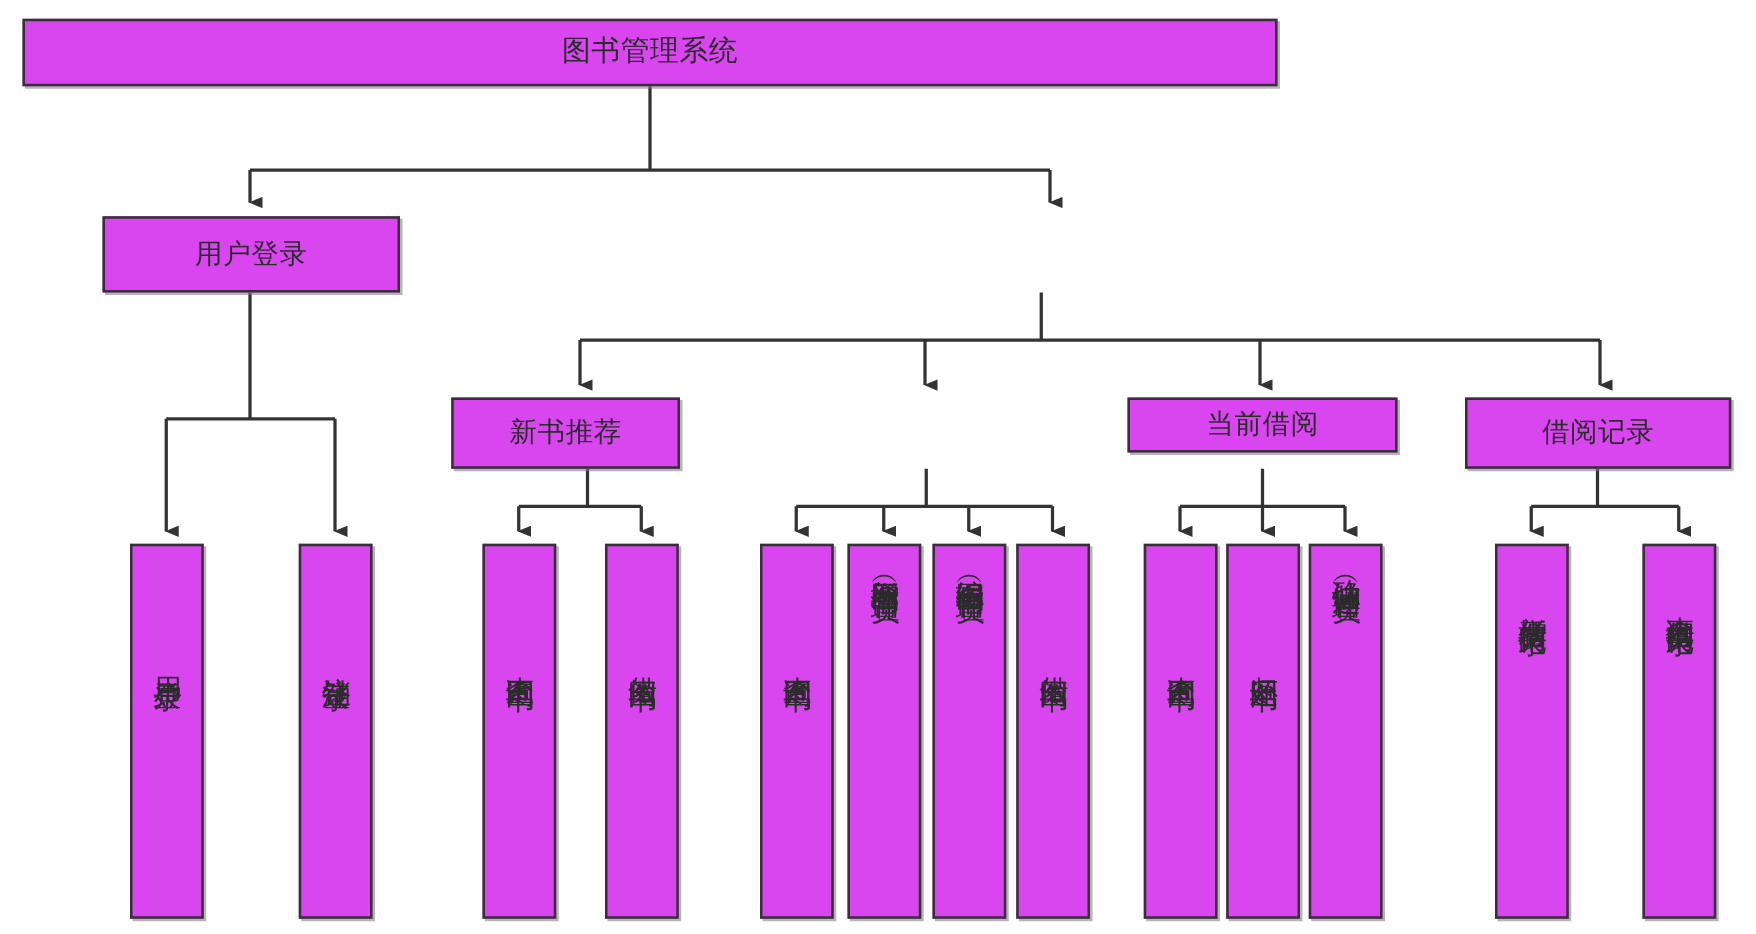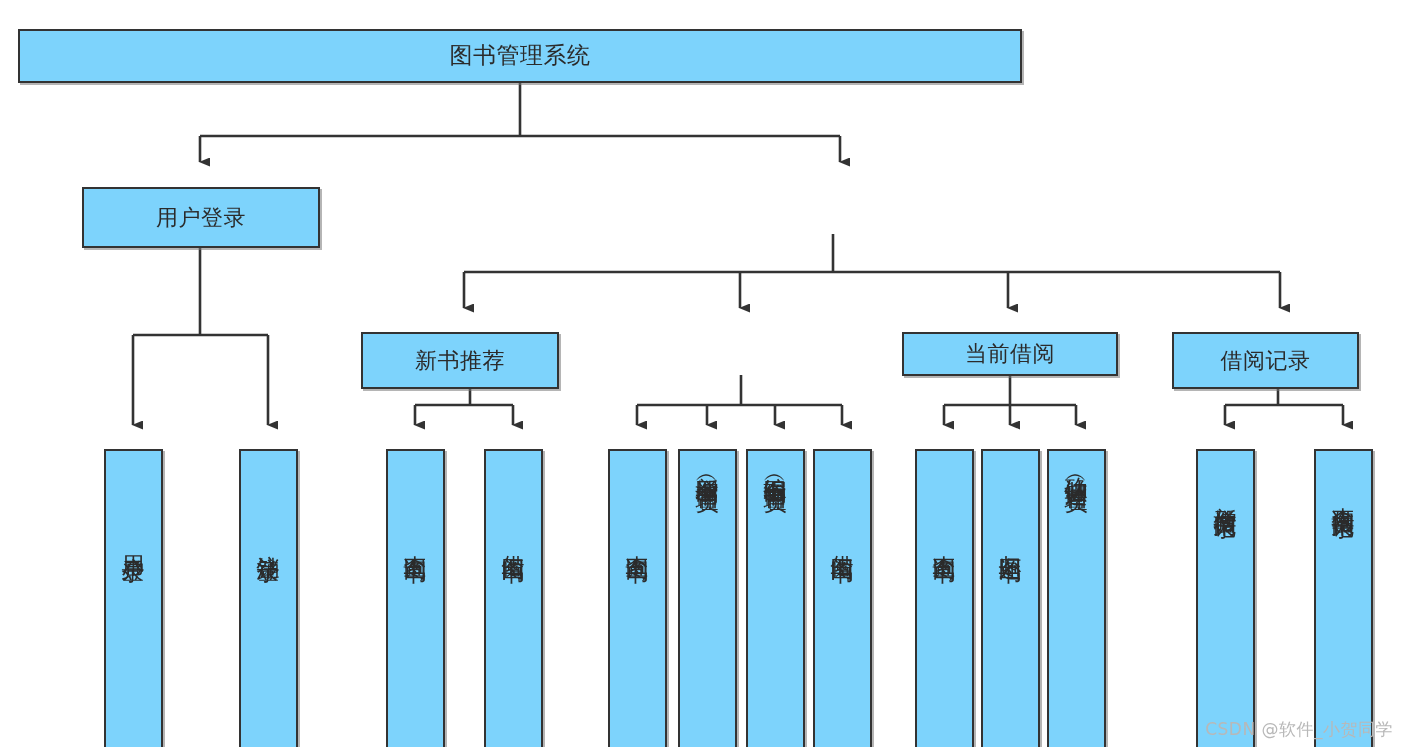--- a/index.html
+++ b/index.html
@@ -20,28 +20,27 @@
   #edges {
     position: absolute;
     left: 0;
     top: 0;
     width: 1405px;
     height: 747px;
   }
   .node {
     position: absolute;
     box-sizing: border-box;
-    background: #7dd3fc;
+    background: #d946ef;
     border: 2.5px solid #333333;
     box-shadow: 2px 2px 0 0 rgba(120,120,120,0.55);
     display: flex;
     align-items: center;
     justify-content: center;
     color: #2b2b2b;
-    margin-top: 14px;
   }
   .node .label {
     display: block;
     text-align: center;
     line-height: 1.18;
     white-space: nowrap;
   }
   
   .node.horiz .label {
     font-size: 22px;
@@ -142,30 +141,30 @@
 
   <div class="node horiz" id="node-root" style="left:18px; top:15px; width:1004px; height:54px;">
     <span class="label">图书管理系统</span>
   </div>
 
   <div class="node horiz" style="left:82px; top:173px; width:238px; height:61px;">
     <span class="label">用户登录</span>
   </div>
 
 
-  <div class="node horiz" style="left:361px; top:318px; width:198px; height:57px;">
+  <div class="node horiz" style="left:361px; top:318px; width:183px; height:57px;">
     <span class="label">新书推荐</span>
   </div>
 
 
   <div class="node horiz" style="left:902px; top:318px; width:216px; height:44px;">
     <span class="label">当前借阅</span>
   </div>
 
-  <div class="node horiz" style="left:1172px; top:318px; width:187px; height:57px;">
+  <div class="node horiz" style="left:1172px; top:318px; width:213px; height:57px;">
     <span class="label">借阅记录</span>
   </div>
 
   <div class="node vert short" style="left:104px; top:435px; width:59px; height:300px;">
     <span class="label">用户登录</span>
   </div>
 
   <div class="node vert short" style="left:239px; top:435px; width:59px; height:300px;">
     <span class="label">注销登录</span>
   </div>
@@ -207,15 +206,14 @@
   </div>
 
   <div class="node vert mid" style="left:1196px; top:435px; width:59px; height:300px;">
     <span class="label">新增借阅记录</span>
   </div>
 
   <div class="node vert mid" style="left:1314px; top:435px; width:59px; height:300px;">
     <span class="label">查询借阅记录</span>
   </div>
 
-  <div id="watermark">CSDN @软件_小贺同学</div>
 
 </div>
 
 </body></html>

